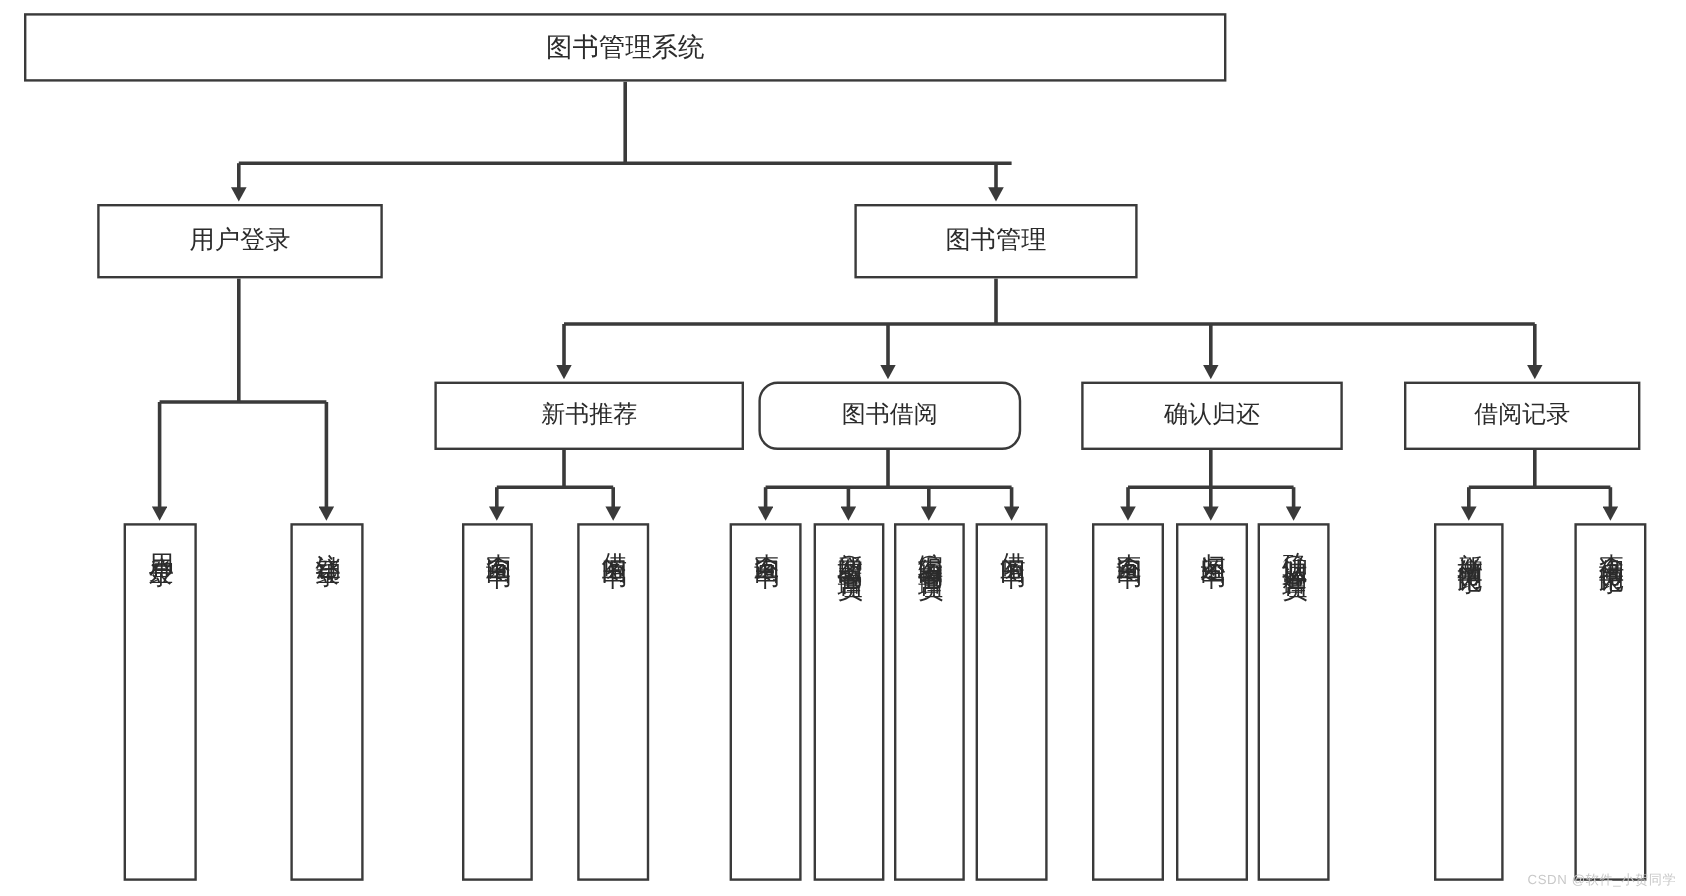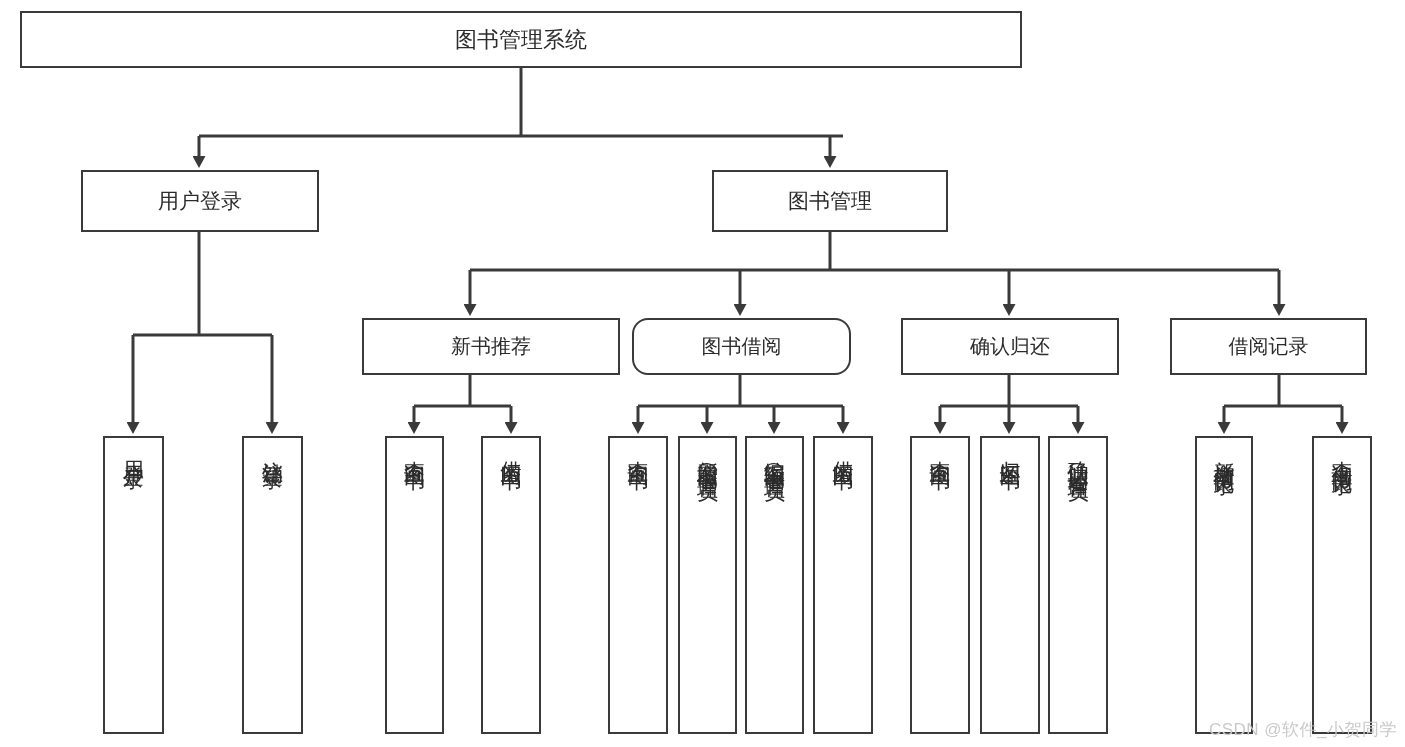--- a/index.html
+++ b/index.html
@@ -68,21 +68,21 @@
     text-orientation:upright;
     font-size:21px;
     letter-spacing:3px;
     line-height:1.05;
   }
 
   .watermark{
     position:absolute;
     right:8px;
     bottom:6px;
-    font-size:17px;
+    font-size:11px;
     color:#c9c9c9;
     letter-spacing:.5px;
     white-space:nowrap;
   }
 </style>
 </head>
 <body>
 
 <div id="stage">
 

